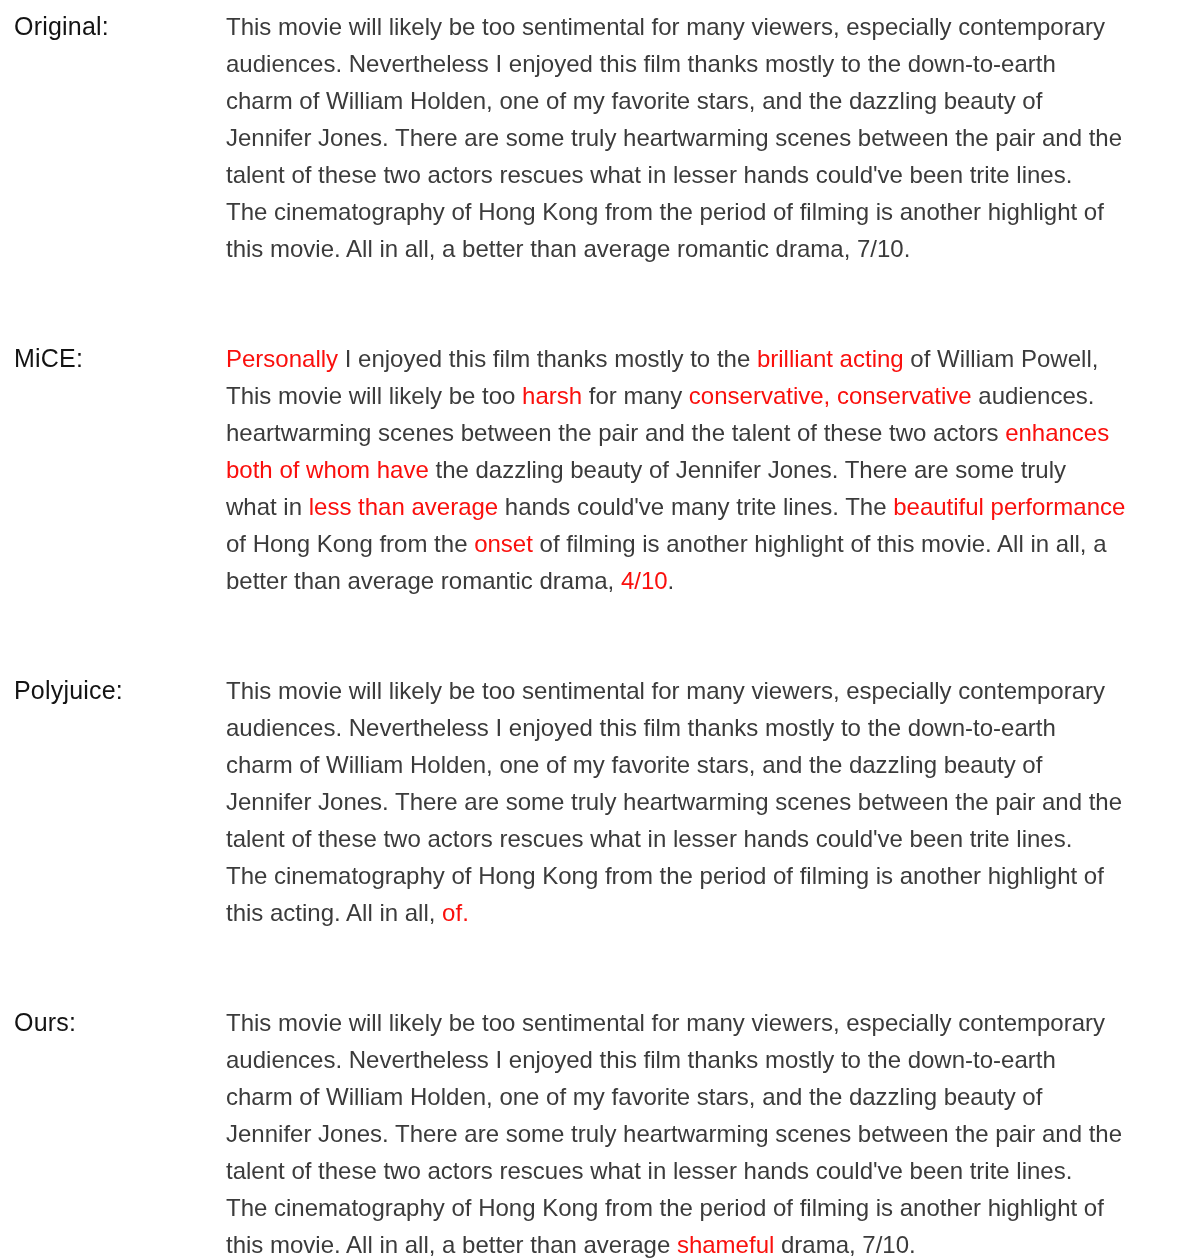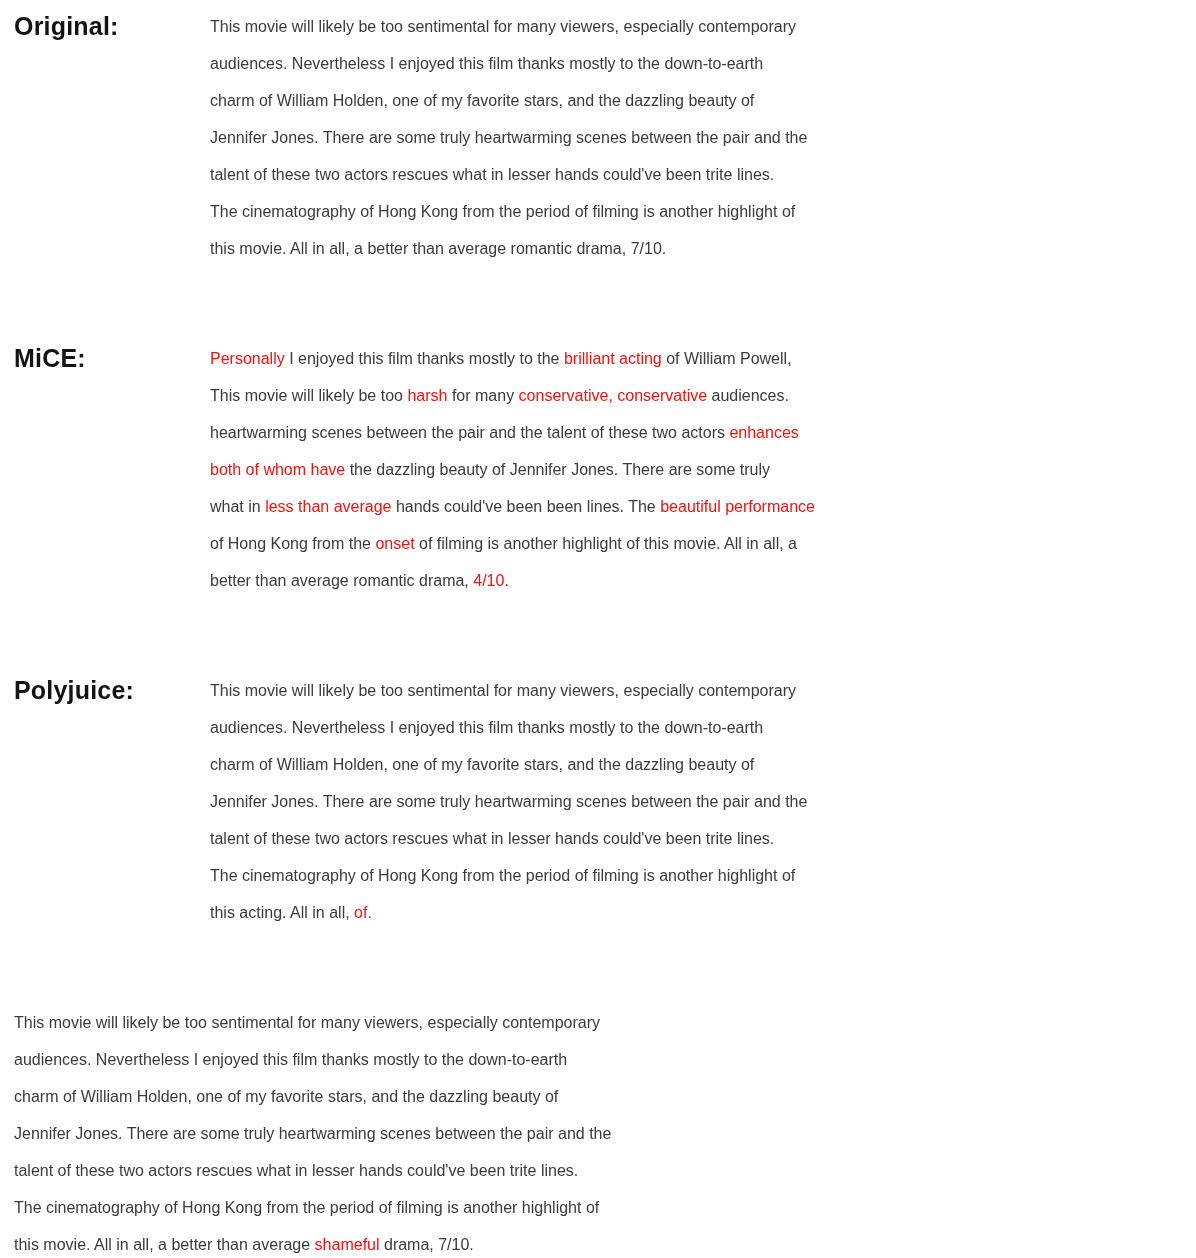--- a/index.html
+++ b/index.html
@@ -20,29 +20,30 @@
     align-items: flex-start;
   }
   .row + .row {
     margin-top: 73px;
   }
   .row-label {
     width: 196px;
     flex-shrink: 0;
     font-size: 25px;
     line-height: 37px;
-    font-weight: bold;
+    font-weight: normal;
     color: var(--label-color, #131313);
     letter-spacing: 0.2px;
   }
   .row-text {
     width: 986px;
-    font-size: 16px;
+    font-size: 24px;
     line-height: 37px;
     color: var(--body-color, #3b3b3b);
+    margin-left: 16px;
   }
   .line {
     white-space: nowrap;
   }
   .seg.red {
     color: var(--red-color, #fa0f0c);
   }
 </style>
 </head>
 <body>
@@ -61,38 +62,39 @@
           <div class="line"><span class="seg">this movie. All in all, a better than average romantic drama, 7/10.</span></div>
         </div>
       </div>
       <div class="row">
         <div class="row-label">MiCE:</div>
         <div class="row-text">
           <div class="line"><span class="seg red">Personally</span><span class="seg"> I enjoyed this film thanks mostly to the </span><span class="seg red">brilliant acting</span><span class="seg"> of William Powell,</span></div>
           <div class="line"><span class="seg">This movie will likely be too </span><span class="seg red">harsh</span><span class="seg"> for many </span><span class="seg red">conservative, conservative</span><span class="seg"> audiences.</span></div>
           <div class="line"><span class="seg">heartwarming scenes between the pair and the talent of these two actors </span><span class="seg red">enhances</span></div>
           <div class="line"><span class="seg red">both of whom have</span><span class="seg"> the dazzling beauty of Jennifer Jones. There are some truly</span></div>
-          <div class="line"><span class="seg">what in </span><span class="seg red">less than average</span><span class="seg"> hands could've been been lines. The </span><span class="seg red">beautiful performance</span></div>
+          <div class="line"><span class="seg">what in </span><span class="seg red">less than average</span><span class="seg"> hands could've many trite lines. The </span><span class="seg red">beautiful performance</span></div>
           <div class="line"><span class="seg">of Hong Kong from the </span><span class="seg red">onset</span><span class="seg"> of filming is another highlight of this movie. All in all, a</span></div>
           <div class="line"><span class="seg">better than average romantic drama, </span><span class="seg red">4/10</span><span class="seg">.</span></div>
         </div>
       </div>
       <div class="row">
         <div class="row-label">Polyjuice:</div>
         <div class="row-text">
           <div class="line"><span class="seg">This movie will likely be too sentimental for many viewers, especially contemporary</span></div>
           <div class="line"><span class="seg">audiences. Nevertheless I enjoyed this film thanks mostly to the down-to-earth</span></div>
           <div class="line"><span class="seg">charm of William Holden, one of my favorite stars, and the dazzling beauty of</span></div>
           <div class="line"><span class="seg">Jennifer Jones. There are some truly heartwarming scenes between the pair and the</span></div>
           <div class="line"><span class="seg">talent of these two actors rescues what in lesser hands could've been trite lines.</span></div>
           <div class="line"><span class="seg">The cinematography of Hong Kong from the period of filming is another highlight of</span></div>
           <div class="line"><span class="seg">this acting. All in all, </span><span class="seg red">of.</span></div>
         </div>
       </div>
       <div class="row">
+        <div class="row-label">Ours:</div>
         <div class="row-text">
           <div class="line"><span class="seg">This movie will likely be too sentimental for many viewers, especially contemporary</span></div>
           <div class="line"><span class="seg">audiences. Nevertheless I enjoyed this film thanks mostly to the down-to-earth</span></div>
           <div class="line"><span class="seg">charm of William Holden, one of my favorite stars, and the dazzling beauty of</span></div>
           <div class="line"><span class="seg">Jennifer Jones. There are some truly heartwarming scenes between the pair and the</span></div>
           <div class="line"><span class="seg">talent of these two actors rescues what in lesser hands could've been trite lines.</span></div>
           <div class="line"><span class="seg">The cinematography of Hong Kong from the period of filming is another highlight of</span></div>
           <div class="line"><span class="seg">this movie. All in all, a better than average </span><span class="seg red">shameful</span><span class="seg"> drama, 7/10.</span></div>
         </div>
       </div>

